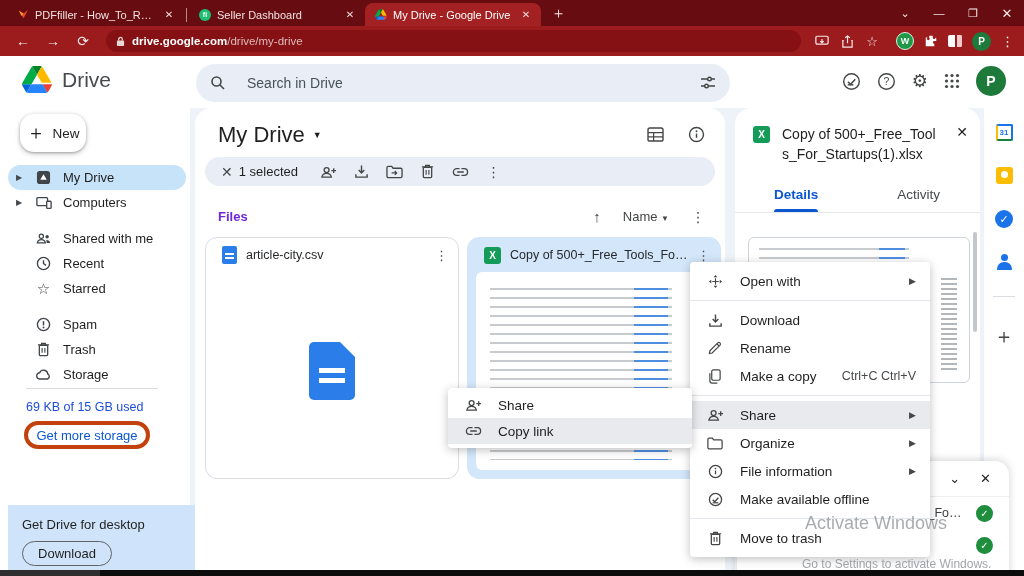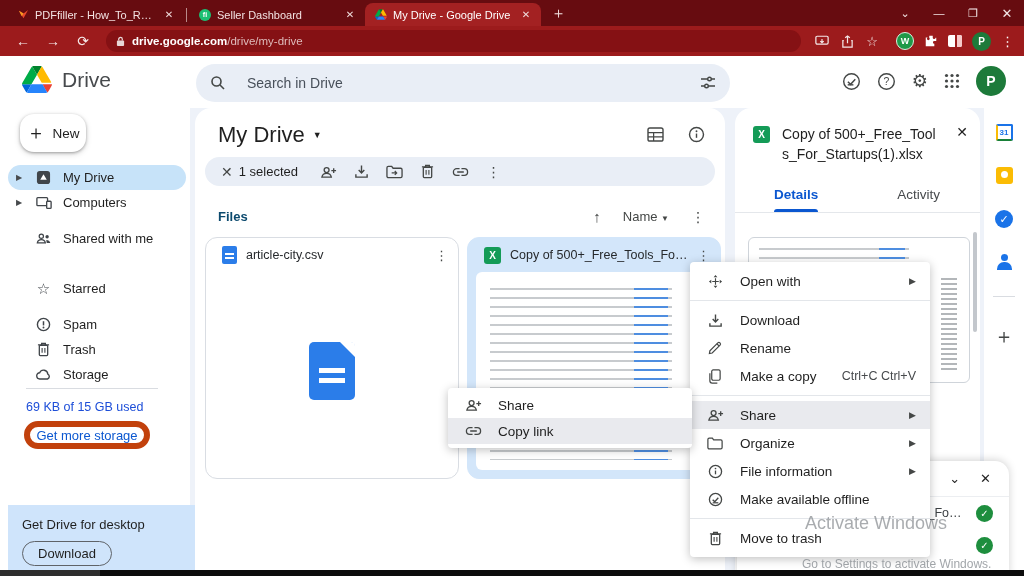--- a/index.html
+++ b/index.html
@@ -46,36 +46,36 @@
   .sidebar { left:0; top:108px; width:190px; height:468px; background:#fff; }
   .newbtn { left:20px; top:6px; width:66px; height:38px; background:#fff; border-radius:14px; box-shadow:0 1px 3px rgba(0,0,0,.3), 0 2px 6px rgba(0,0,0,.15); display:flex; align-items:center; justify-content:center; gap:7px; font-size:13.5px; color:#1f1f1f; position:absolute; }
   .newbtn .plus { font-size:19px; color:#1f1f1f; font-weight:400; }
   .navitem { position:absolute; left:8px; width:178px; height:25px; border-radius:13px; display:flex; align-items:center; gap:11px; padding:0 6px 0 8px; font-size:13px; color:#1f1f1f; }
   .navitem.sel { background:#c7e3f9; }
   .navitem .arr { font-size:8px; color:#474a4d; width:8px; }
   .navitem .noarr { width:8px; }
   .nav-ic { width:17px; color:#40454a; display:flex; justify-content:center; }
   .sb-divider { position:absolute; left:26px; width:132px; height:1px; background:#d9dce1; }
   .storage-txt { position:absolute; left:26px; font-size:12.5px; color:#1d4ed8; }
-  .morebtn { position:absolute; left:24px; width:126px; height:28px; border:6px solid #c2410c; border-radius:14px; color:#0b57d0; font-size:13px; display:flex; align-items:center; justify-content:center; background:#fff; }
+  .morebtn { position:absolute; left:24px; width:126px; height:28px; border:4px solid #c2410c; border-radius:14px; color:#0b57d0; font-size:13px; display:flex; align-items:center; justify-content:center; background:#fff; }
   .promo { position:absolute; left:8px; top:397px; width:216px; height:71px; background:#cfe4fb; border-radius:0 12px 0 0; padding:12px 14px; }
   .promo .pt { font-size:13px; color:#1f1f1f; }
   .promo .pclose { position:absolute; right:12px; top:10px; font-size:13px; color:#1f1f1f; }
   .dlbtn { margin-top:9px; width:90px; height:25px; border:1px solid #5f6368; border-radius:13px; background:transparent; font-size:13px; color:#1f1f1f; display:flex; align-items:center; justify-content:center; }
 
   
   .pgtitle { position:absolute; left:23px; top:14px; font-size:22px; color:#1f1f1f; display:flex; align-items:center; gap:8px; }
   .pgtitle .dd { font-size:9px; color:#1f1f1f; }
   .view-icons { position:absolute; right:20px; top:18px; display:flex; gap:24px; color:#444746; }
   .selbar { position:absolute; left:10px; top:49px; width:510px; height:29px; background:#e9eef6; border-radius:15px; display:flex; align-items:center; gap:0; padding:0 10px; color:#444746; }
   .selbar .x { font-size:14px; margin:0 6px; color:#444746; }
   .selbar .cnt { font-size:13px; color:#1f1f1f; margin-right:14px; }
   .selbar .tbi { width:33px; display:flex; justify-content:center; color:#444746; }
   .filesrow { position:absolute; left:23px; top:100px; right:20px; display:flex; align-items:center; }
-  .filesrow .flabel { font-size:13px; font-weight:bold; color:#0c4a6e; }
+  .filesrow .flabel { font-size:13px; font-weight:bold; color:#6d28d9; }
   .filesrow .sort { margin-left:auto; display:flex; align-items:center; gap:22px; color:#444746; font-size:13px; }
   .fcard { position:absolute; top:129px; width:254px; height:242px; border-radius:12px; background:#fff; border:1px solid #d9dde3; }
   .fcard.selected { background:#d3e6fa; border-color:#d3e6fa; }
   .fhead { height:34px; display:flex; align-items:center; gap:9px; padding:0 10px 0 16px; }
   .fname { flex:1; font-size:12.5px; color:#26292c; white-space:nowrap; overflow:hidden; text-overflow:ellipsis; }
   .fmenu { color:#444746; font-size:13px; }
   .fbody { position:absolute; left:8px; right:8px; top:34px; bottom:8px; background:#fff; border-radius:6px; display:flex; align-items:center; justify-content:center; }
   .sheet-preview { background:
       linear-gradient(#fff,#fff);
     overflow:hidden; }
@@ -324,20 +324,30 @@
     <span class="nav-ic">
         <svg width="16" height="13" viewBox="0 0 18 14">
           <circle cx="6" cy="4.5" r="2.4" stroke="#40454a" fill="none" stroke-width="1.4"></circle>
           <path d="M1.5 12c.4-2.4 2.3-3.6 4.5-3.6S10.1 9.6 10.5 12z" stroke="#40454a" fill="none" stroke-width="1.4"></path>
           <circle cx="12.5" cy="5" r="1.9" fill="#40454a"></circle>
           <path d="M11.5 8.7c2.4 0 4 1.1 4.6 3.3h-4" fill="#40454a"></path>
         </svg>
       </span>
     <span>Shared with me</span>
   </div>
+  <div class="navitem" style="top:143px;">
+    <span class="noarr"></span>
+    <span class="nav-ic">
+        <svg width="15" height="15" viewBox="0 0 16 16">
+          <circle cx="8" cy="8" r="6.5" stroke="#40454a" fill="none" stroke-width="1.5"></circle>
+          <path d="M8 4.5V8l2.6 2" stroke="#40454a" fill="none" stroke-width="1.5"></path>
+        </svg>
+      </span>
+    <span>Recent</span>
+  </div>
   <div class="navitem" style="top:168px;">
     <span class="noarr"></span>
     <span class="nav-ic" style="font-size:15px;color:#40454a;">☆</span>
     <span>Starred</span>
   </div>
   <div class="navitem" style="top:204px;">
     <span class="noarr"></span>
     <span class="nav-ic">
         <svg width="15" height="15" viewBox="0 0 16 16">
           <circle cx="8" cy="8" r="6.5" stroke="#40454a" fill="none" stroke-width="1.5"></circle>

